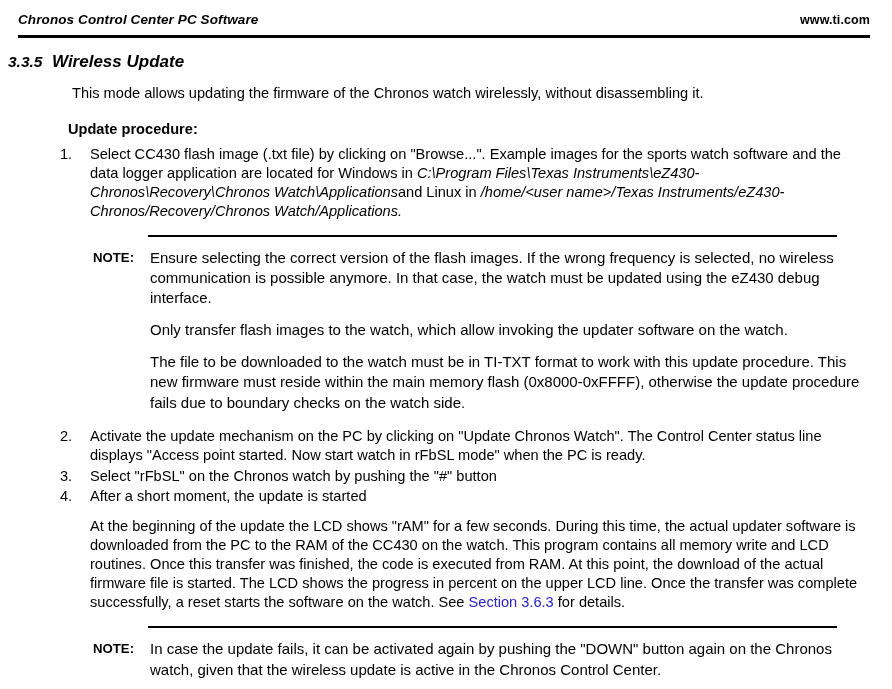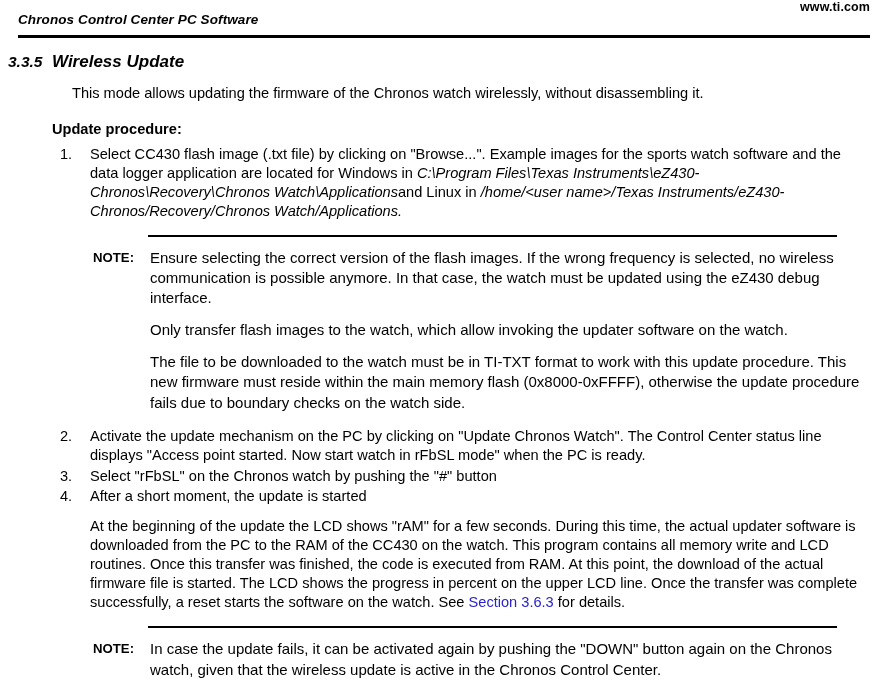--- a/index.html
+++ b/index.html
@@ -36,20 +36,21 @@
   .header-title {
     font-size: 13.5px;
     font-style: italic;
     line-height: 1.2;
     padding-top: 12px;
     letter-spacing: 0.1px;
   }
   .header-url {
     font-size: 12.5px;
     line-height: 1.2;
+    padding-top: 13px;
     letter-spacing: 0.1px;
   }
   .header-rule {
     height: 3px;
     background: #000000;
     margin: 1px 22px 0 18px;
   }
 
   
   .section-heading {
@@ -75,21 +76,21 @@
   }
   .intro-para {
     font-size: 14.6px;
     line-height: 1.30;
     margin-top: 12px;
   }
   .sub-heading {
     font-size: 14.6px;
     font-weight: bold;
     margin-top: 18px;
-    padding-left: 52px;
+    padding-left: 68px;
   }
 
   
   ol.proc {
     list-style: none;
     margin: 8px 0 0 0;
     padding: 0;
   }
   ol.proc > li {
     position: relative;

